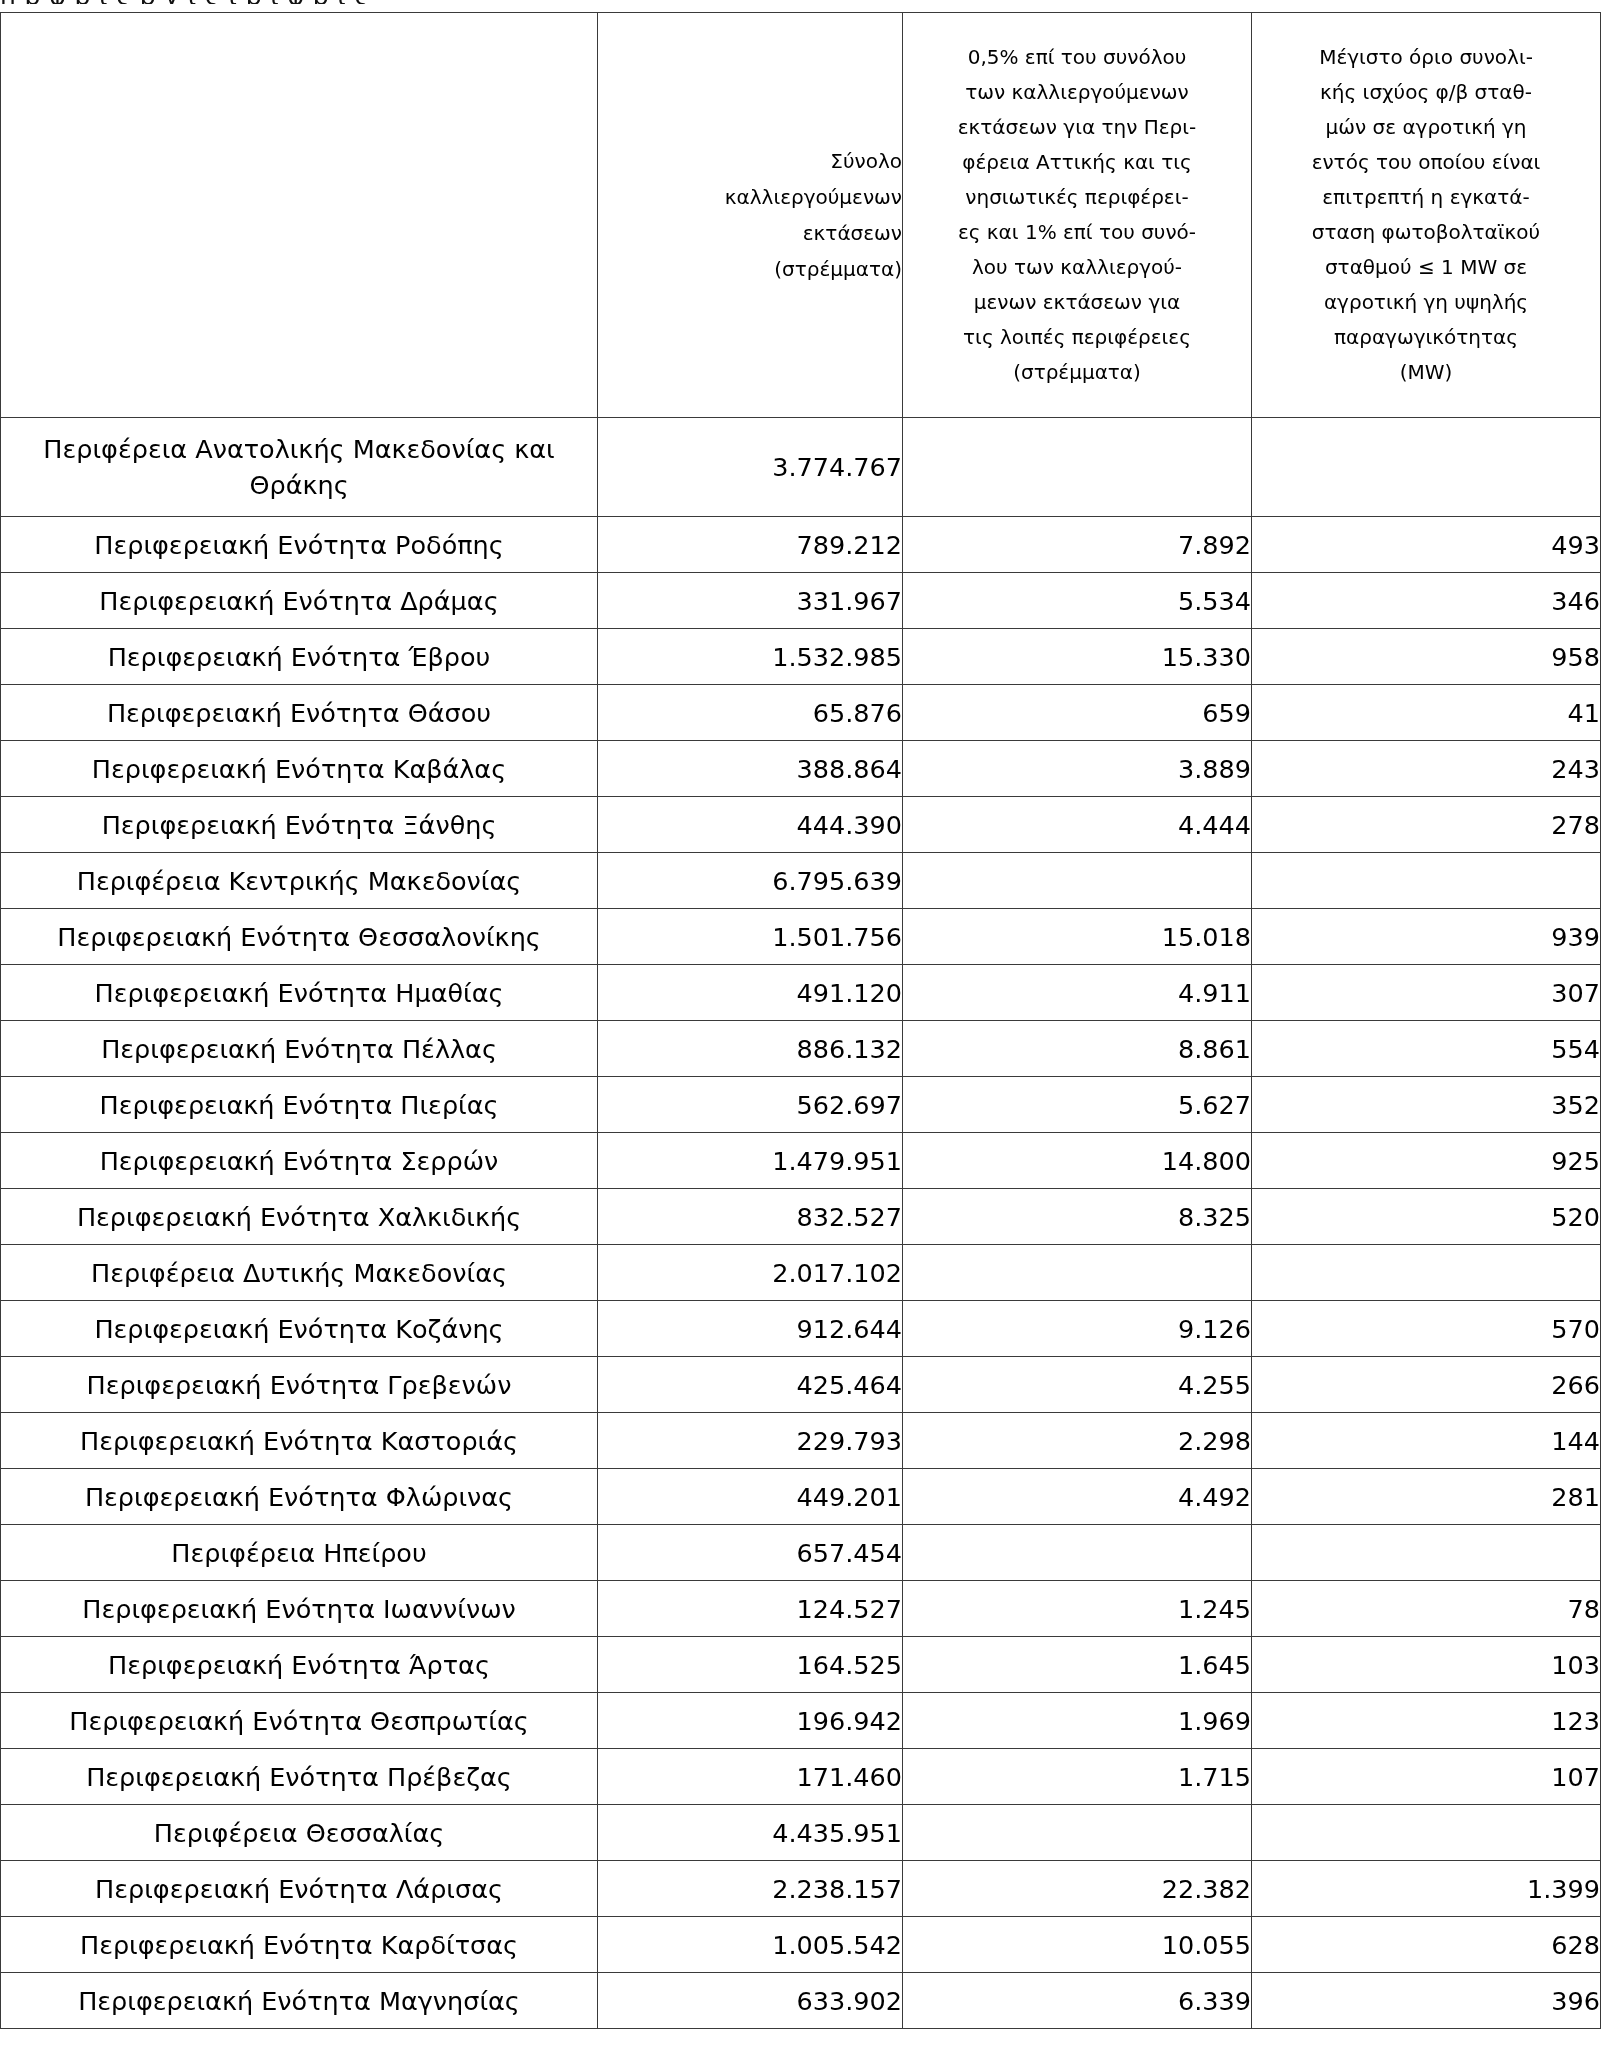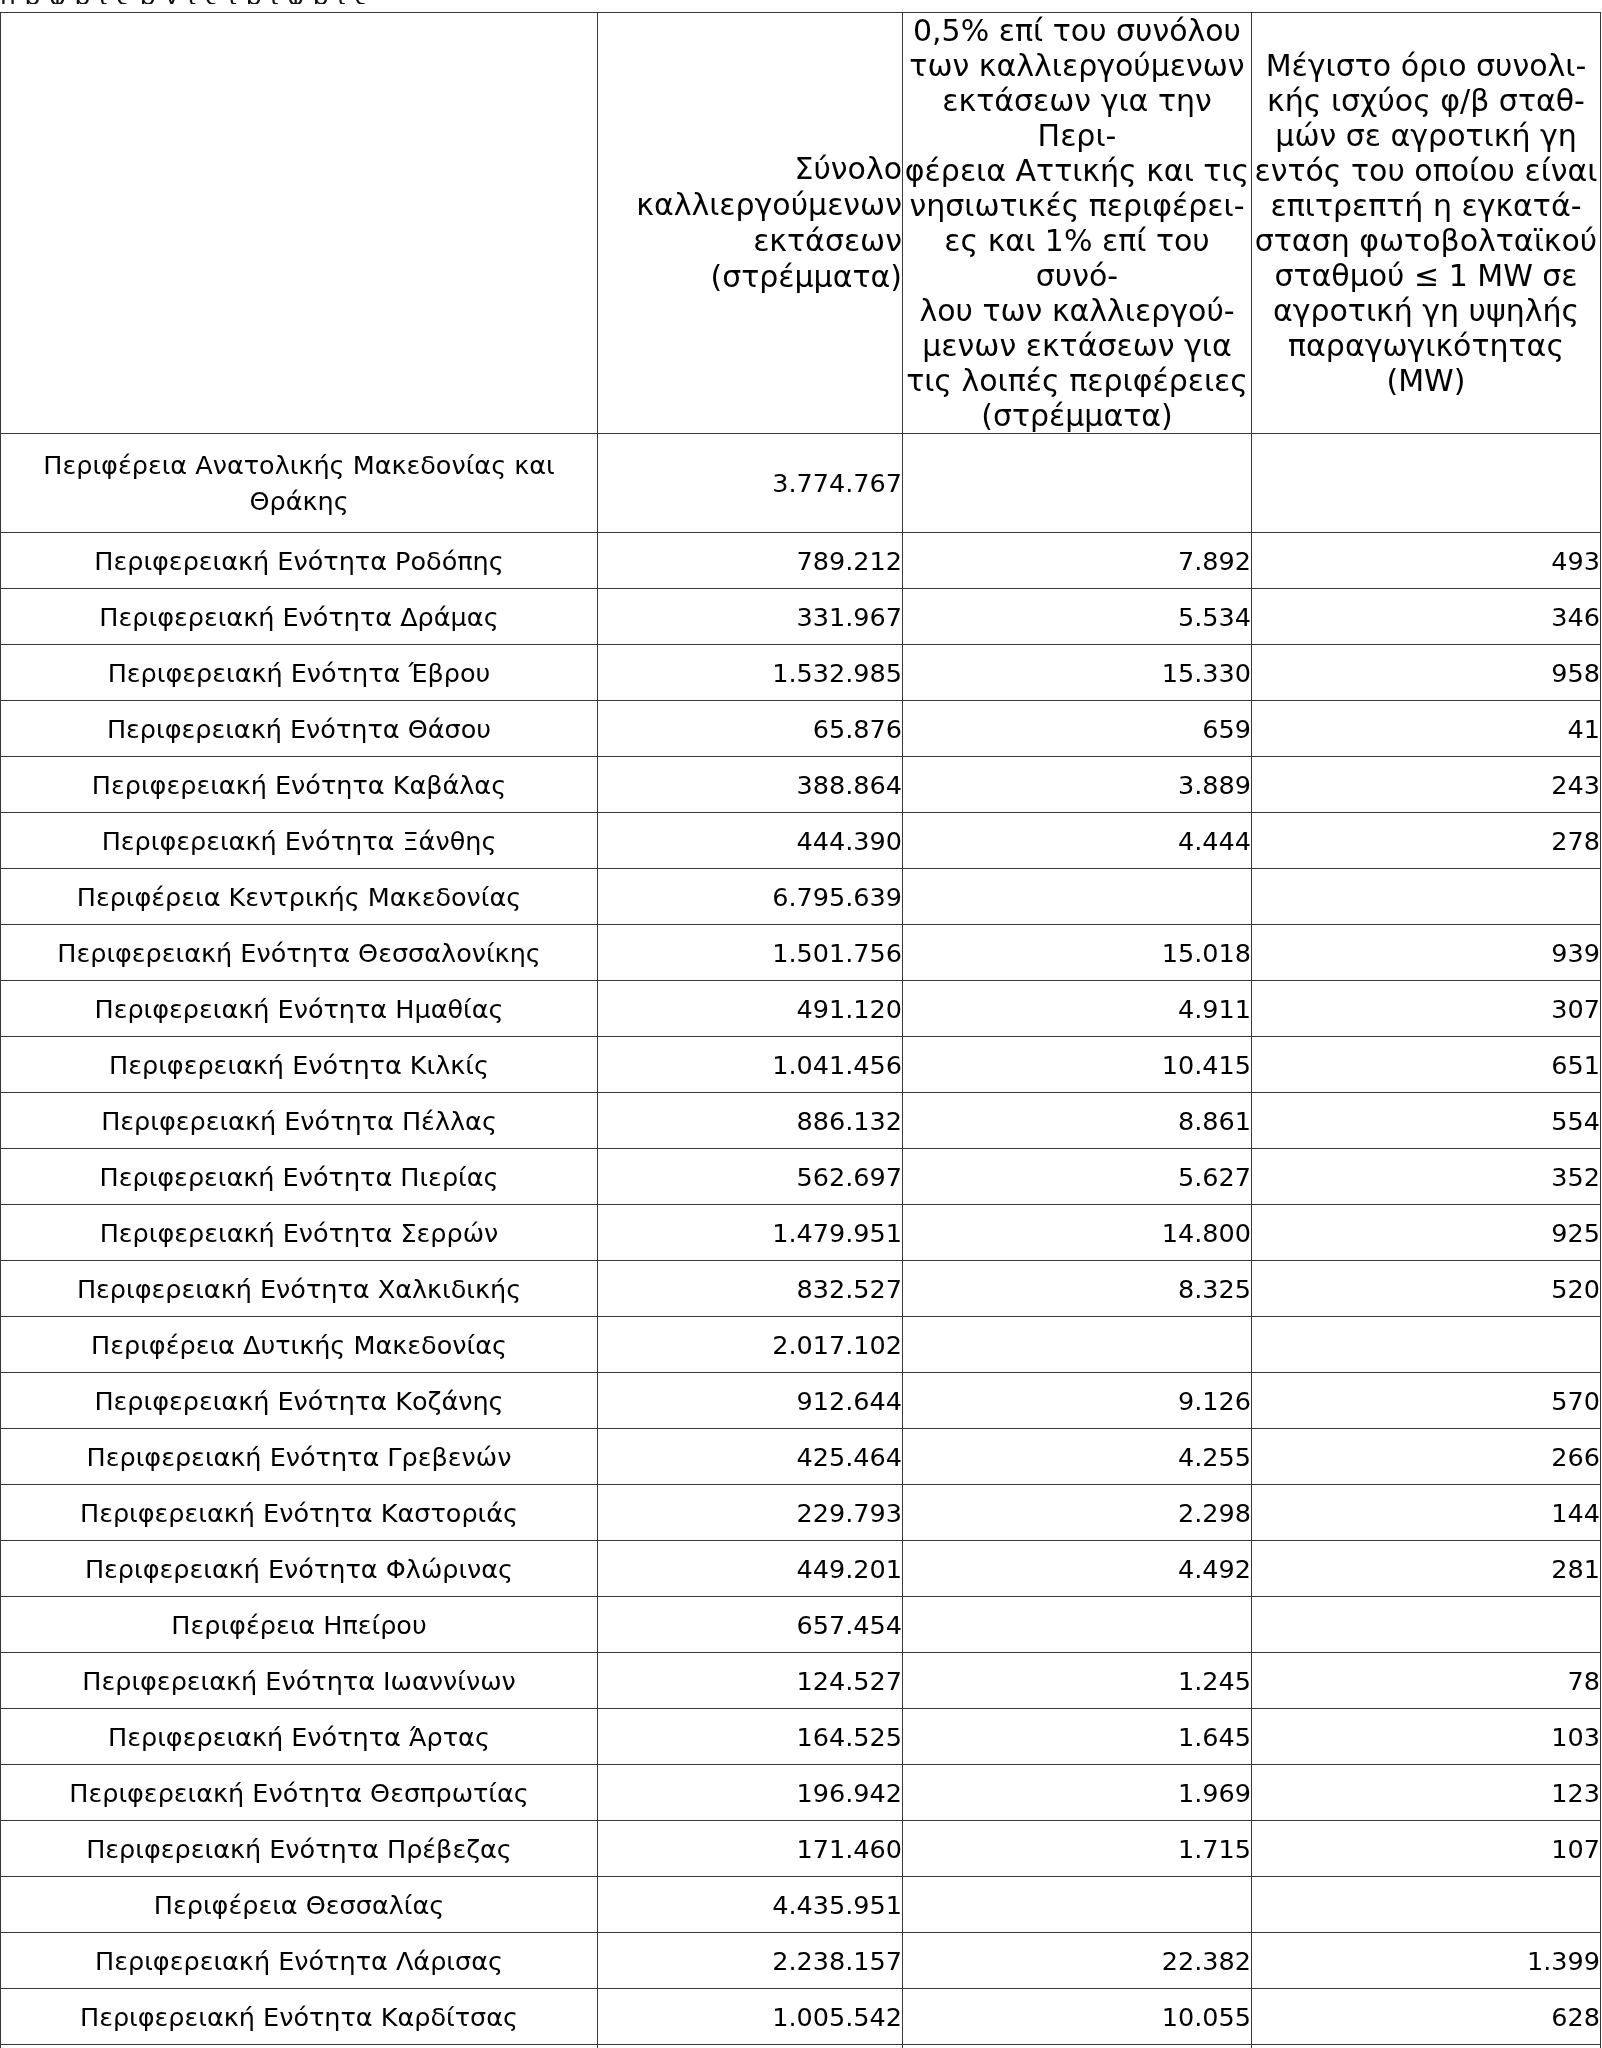--- a/index.html
+++ b/index.html
@@ -57,21 +57,21 @@
   col.c-name  { width: 597px; }
   col.c-total { width: 305px; }
   col.c-pct   { width: 349px; }
   col.c-mw    { width: 349px; }
 
   
   thead th {
     height: 404px;
     text-align: center;
     vertical-align: middle;
-    font-size: 30px;
+    font-size: 20px;
     line-height: 35px;
     padding: 4px 10px;
   }
   thead th.h-blank { padding: 0; }
 
   th .hdr-block {
     display: block;
     text-align: center;
     white-space: pre-line;
     word-break: normal;
@@ -208,26 +208,20 @@
           <td class="cell-num">15.018</td>
           <td class="cell-num">939</td>
         </tr>
         <tr>
           <td class="cell-name">Περιφερειακή Ενότητα Ημαθίας</td>
           <td class="cell-num">491.120</td>
           <td class="cell-num">4.911</td>
           <td class="cell-num">307</td>
         </tr>
         <tr>
-          <td class="cell-name">Περιφερειακή Ενότητα Κιλκίς</td>
-          <td class="cell-num">1.041.456</td>
-          <td class="cell-num">10.415</td>
-          <td class="cell-num">651</td>
-        </tr>
-        <tr>
           <td class="cell-name">Περιφερειακή Ενότητα Πέλλας</td>
           <td class="cell-num">886.132</td>
           <td class="cell-num">8.861</td>
           <td class="cell-num">554</td>
         </tr>
         <tr>
           <td class="cell-name">Περιφερειακή Ενότητα Πιερίας</td>
           <td class="cell-num">562.697</td>
           <td class="cell-num">5.627</td>
           <td class="cell-num">352</td>

